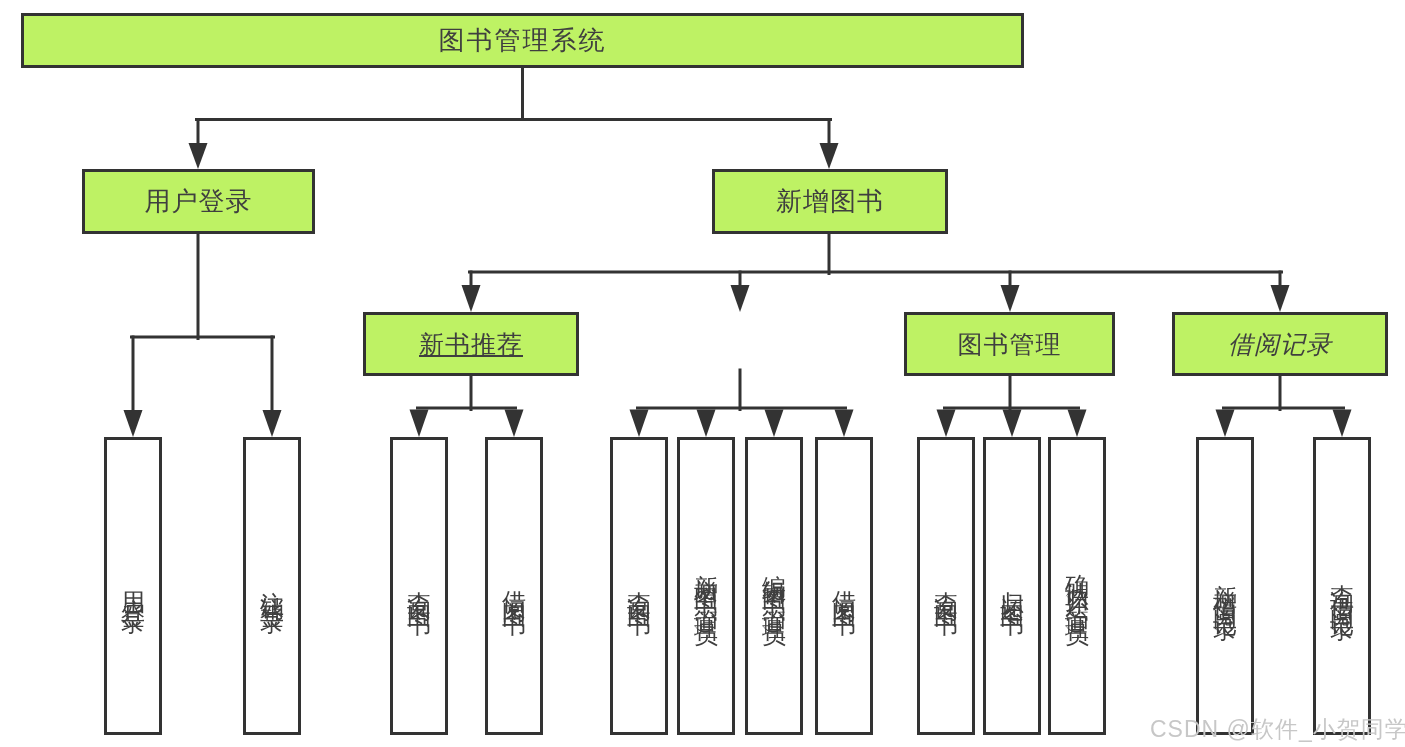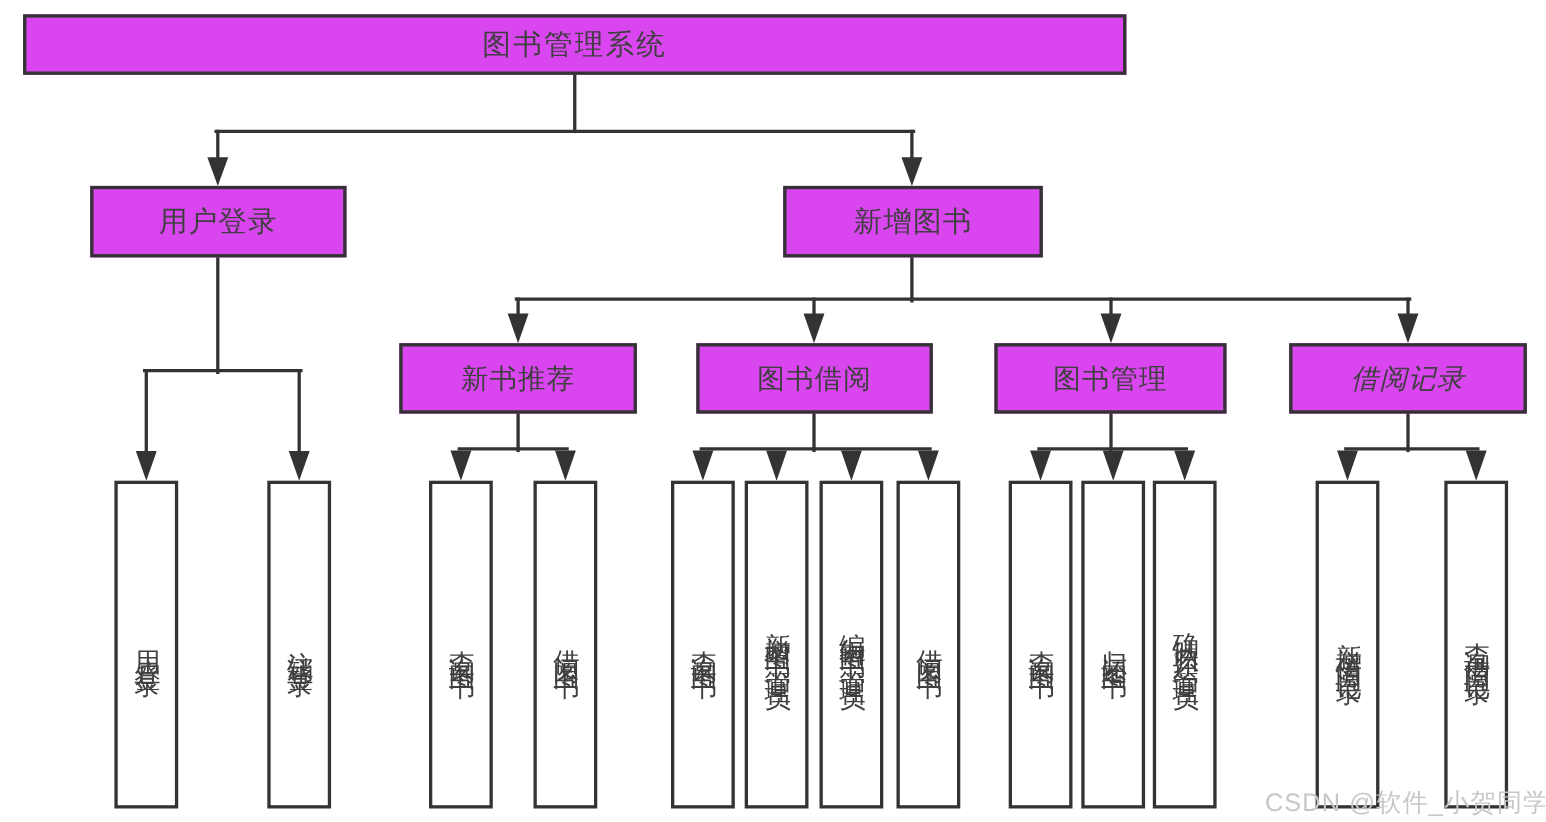--- a/index.html
+++ b/index.html
@@ -8,30 +8,30 @@
     width:1405px;height:747px;
     background:#ffffff;
     font-family:"Liberation Sans", sans-serif;
     overflow:hidden;
   }
   .wires{position:absolute;left:0;top:0;z-index:1;}
   .wires path{stroke:#333333;stroke-width:3;fill:none;stroke-linecap:square;}
   .wires polygon{fill:#333333;stroke:none;}
   .hnode{
     position:absolute;z-index:2;
-    border:3px solid #333333;background:#d946ef;
+    border:3px solid #333333;background:#bef264;
     display:flex;align-items:center;justify-content:center;
     color:#3f3f3f;
   }
   .root-node{left:21px;top:13px;width:997px;height:49px;font-size:26px;letter-spacing:2px;}
   .lvl2{height:59px;top:169px;font-size:26px;letter-spacing:1px;}
   .n-userlogin{left:82px;width:227px;}
   .n-bookmgmt{left:712px;width:230px;}
   .lvl3{height:58px;top:312px;font-size:25px;letter-spacing:1px;}
-  .n-newbooks{left:363px;width:210px;}
+  .n-newbooks{left:363px;width:210px;text-decoration:underline;}
   .n-bookborrow{left:633px;width:209px;}
   .n-currentborrow{left:904px;width:205px;}
   .n-records{left:1172px;width:210px;font-style:italic;}
   .vnode{
     position:absolute;z-index:2;
     top:437px;width:52px;height:292px;
     border:3px solid #333333;background:#ffffff;
     display:flex;align-items:center;justify-content:center;
   }
   .vnode span{
@@ -121,23 +121,20 @@
   <div class="hnode lvl2 n-userlogin">
     <span>用户登录</span>
   </div>
   <div class="hnode lvl2 n-bookmgmt">
     <span>新增图书</span>
   </div>
 
   <div class="hnode lvl3 n-newbooks">
     <span>新书推荐</span>
   </div>
-  <div class="hnode lvl3 n-bookborrow">
-    <span>图书借阅</span>
-  </div>
   <div class="hnode lvl3 n-currentborrow">
     <span>图书管理</span>
   </div>
   <div class="hnode lvl3 n-records">
     <span>借阅记录</span>
   </div>
 
   <div class="vnode g1a">
     <span>用户登录</span>
   </div>

